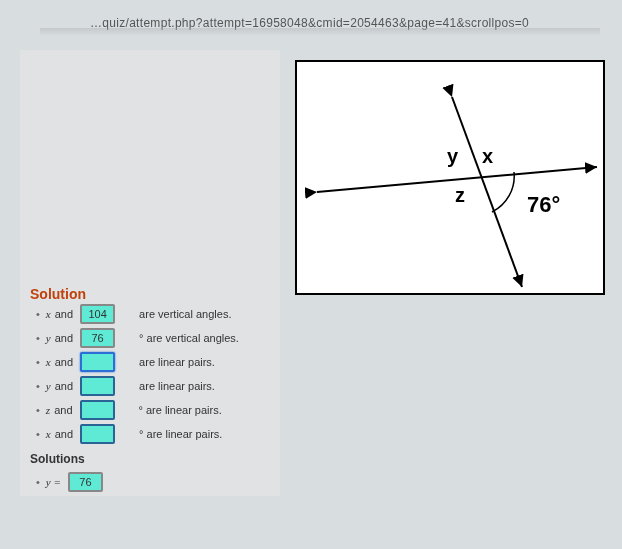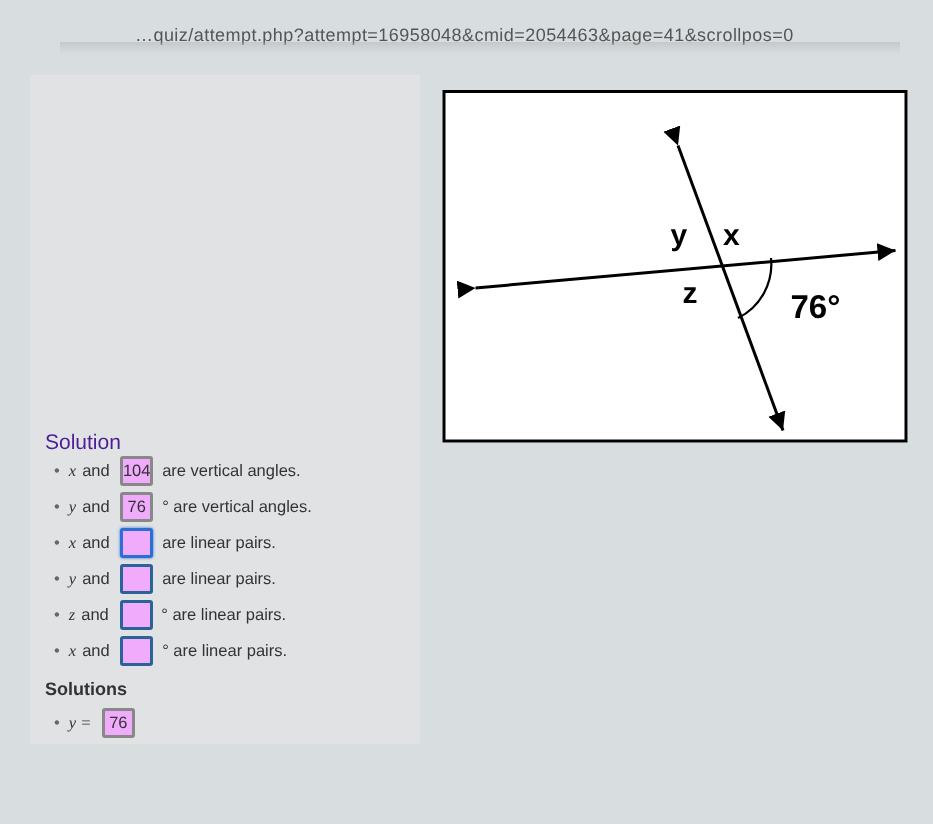--- a/index.html
+++ b/index.html
@@ -40,23 +40,23 @@
       width: 310px;
       height: 235px;
       background: #fff;
       border: 2px solid #000;
       overflow: hidden;
     }
     .section {
       padding: 6px 10px 2px 10px;
     }
     .heading-main {
-      font-weight: normal;
+      font-weight: bold;
       font-size: 14px;
-      color: #4c1d95;
+      color: #c2410c;
       padding-top: 230px;
     }
     .heading-sub {
       font-weight: bold;
       font-size: 12px;
       color: #333;
       padding-top: 6px;
       padding-bottom: 4px;
     }
     .row {
@@ -72,41 +72,41 @@
     }
     .var {
       font-style: italic;
       font-family: "Times New Roman", serif;
       margin-right: 4px;
     }
     .plain {
       margin-right: 4px;
     }
     .input-box {
-      width: 22px;
+      width: 35px;
       height: 20px;
       border: 2px solid #2a6496;
-      background: #f0abfc;
+      background: #5eead4;
       display: inline-flex;
       align-items: center;
       justify-content: center;
       font-size: 11px;
       color: #333;
       margin: 0 3px;
       border-radius: 2px;
     }
     .input-box.filled {
       border-color: #888;
     }
     .input-box.highlight {
       border-color: #2a6ed6;
       box-shadow: 0 0 2px #2a6ed6;
     }
     .after-text {
-      margin-left: 3px;
+      margin-left: 21px;
     }
   </style>
 </head>
 <body>
 
 <div class="url-bar">…quiz/attempt.php?attempt=16958048&amp;cmid=2054463&amp;page=41&amp;scrollpos=0</div>
 <div class="page-shadow"></div>
 
 <div class="diagram-box">
   <svg viewBox="0 0 310 235" width="310" height="235">

